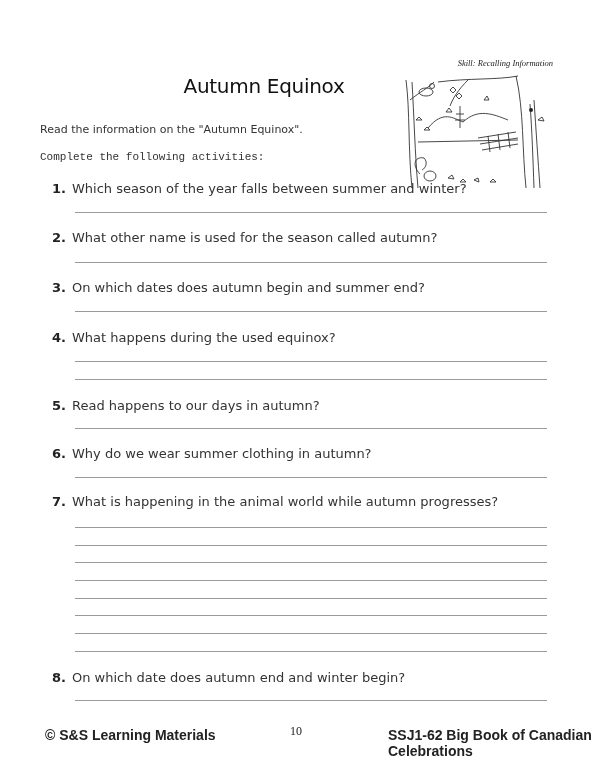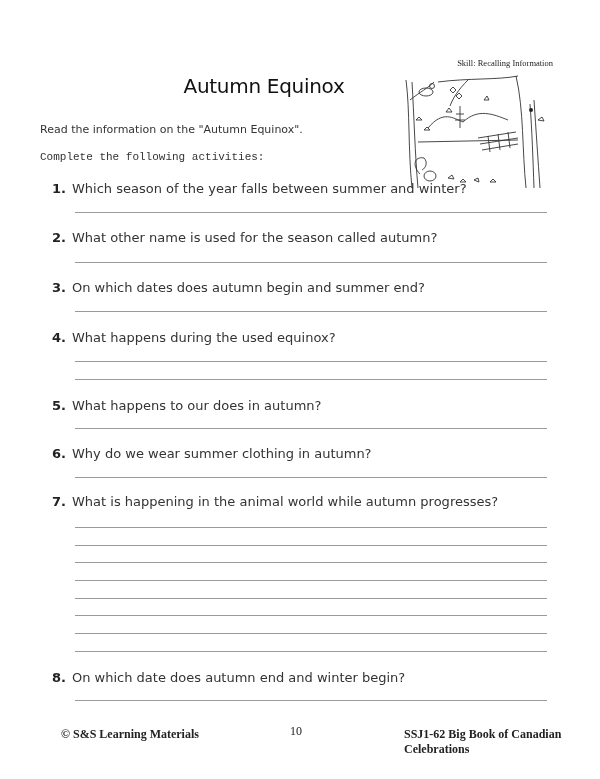--- a/index.html
+++ b/index.html
@@ -1,24 +1,24 @@
 <!DOCTYPE html>
 <html><head>
 <meta charset="utf-8">
 <style>
   html, body { margin:0; padding:0; background:#fff; }
   body { width:600px; height:779px; position:relative; overflow:hidden; color:#1a1a1a; }
   .abs { position:absolute; }
-  .skill { right:47px; top:58px; font-family:"Liberation Serif", serif; font-size:8.5px; color:#222; }
+  .skill { right:47px; top:58px; font-family:"Liberation Serif", serif; font-size:8.5px; color:#222;font-style:italic; }
   .title { left:0; width:528px; top:74px; text-align:center; font-family:"DejaVu Sans", sans-serif; font-size:20px; color:#111; letter-spacing:-0.3px; }
   .intro { left:40px; font-family:"DejaVu Sans", sans-serif; font-size:11px; color:#333; }
   .q { left:52px; font-family:"DejaVu Sans", sans-serif; font-size:13px; color:#333; white-space:nowrap; }
   .q .num { display:inline-block; width:20px; font-weight:bold; color:#222; }
   .line { left:75px; width:472px; height:0; border-top:1.3px solid #9a9a9a; }
-  .footer { font-family:Liberation Serif, serif; font-size:12px; font-weight:bold; color:#222; top:727px;margin-left:16px; }
+  .footer { font-family:Liberation Sans, sans-serif; font-size:14px; font-weight:bold; color:#222; top:727px; }
   .pgnum { font-family:"Liberation Serif", serif; font-size:12px; color:#222; top:724px; left:0; width:592px; text-align:center; }
   .illus { left:398px; top:70px; width:160px; height:120px; }
 </style>
 </head>
 <body>
 
 <div class="abs skill">Skill: Recalling Information</div>
 <div class="abs title">Autumn Equinox</div>
 
 <svg class="abs illus" viewBox="0 0 160 120">
@@ -73,21 +73,21 @@
 </div>
 <div class="abs line" style="top:311px;"></div>
 
 <div class="abs q" style="top:330px;">
   <span class="num">4.</span><span>What happens during the used equinox?</span>
 </div>
 <div class="abs line" style="top:361px;"></div>
 <div class="abs line" style="top:379px;"></div>
 
 <div class="abs q" style="top:398px;">
-  <span class="num">5.</span><span>What happens to our does in autumn?</span>
+  <span class="num">5.</span><span>Read happens to our days in autumn?</span>
 </div>
 <div class="abs line" style="top:428px;"></div>
 
 <div class="abs q" style="top:446px;">
   <span class="num">6.</span><span>Why do we wear summer clothing in autumn?</span>
 </div>
 <div class="abs line" style="top:477px;"></div>
 
 <div class="abs q" style="top:494px;">
   <span class="num">7.</span><span>What is happening in the animal world while autumn progresses?</span>

